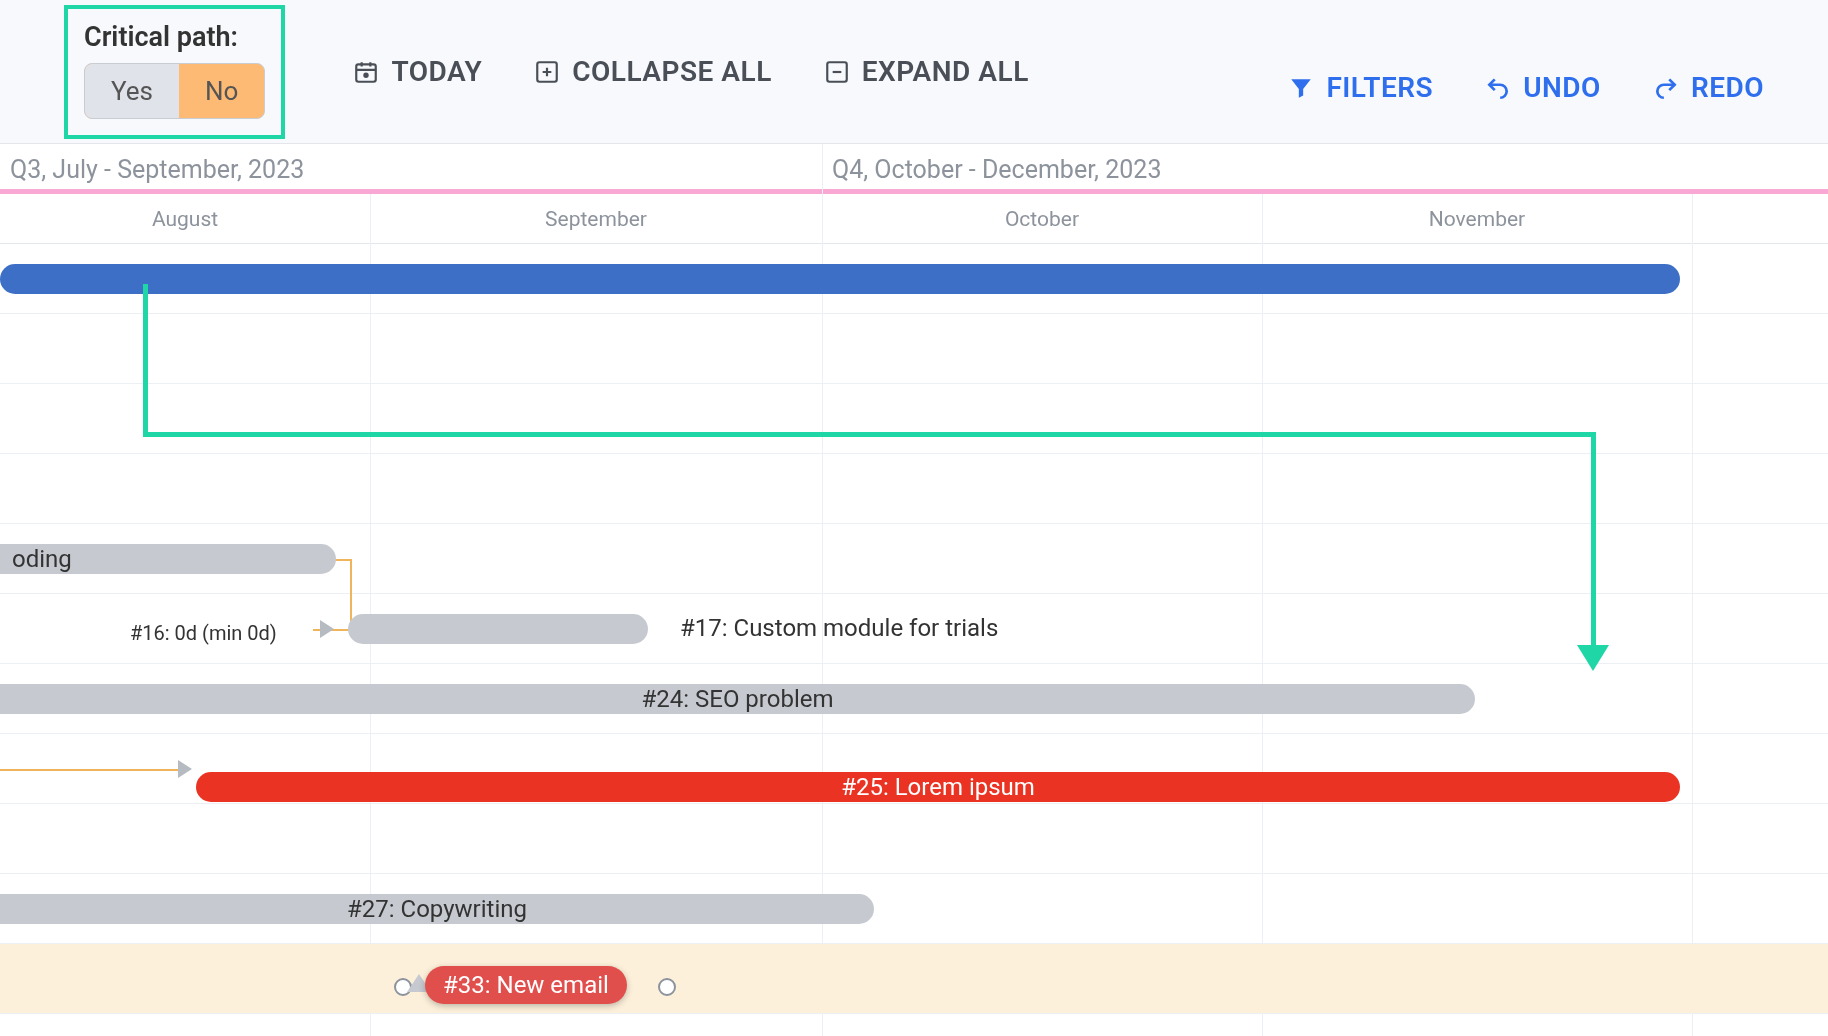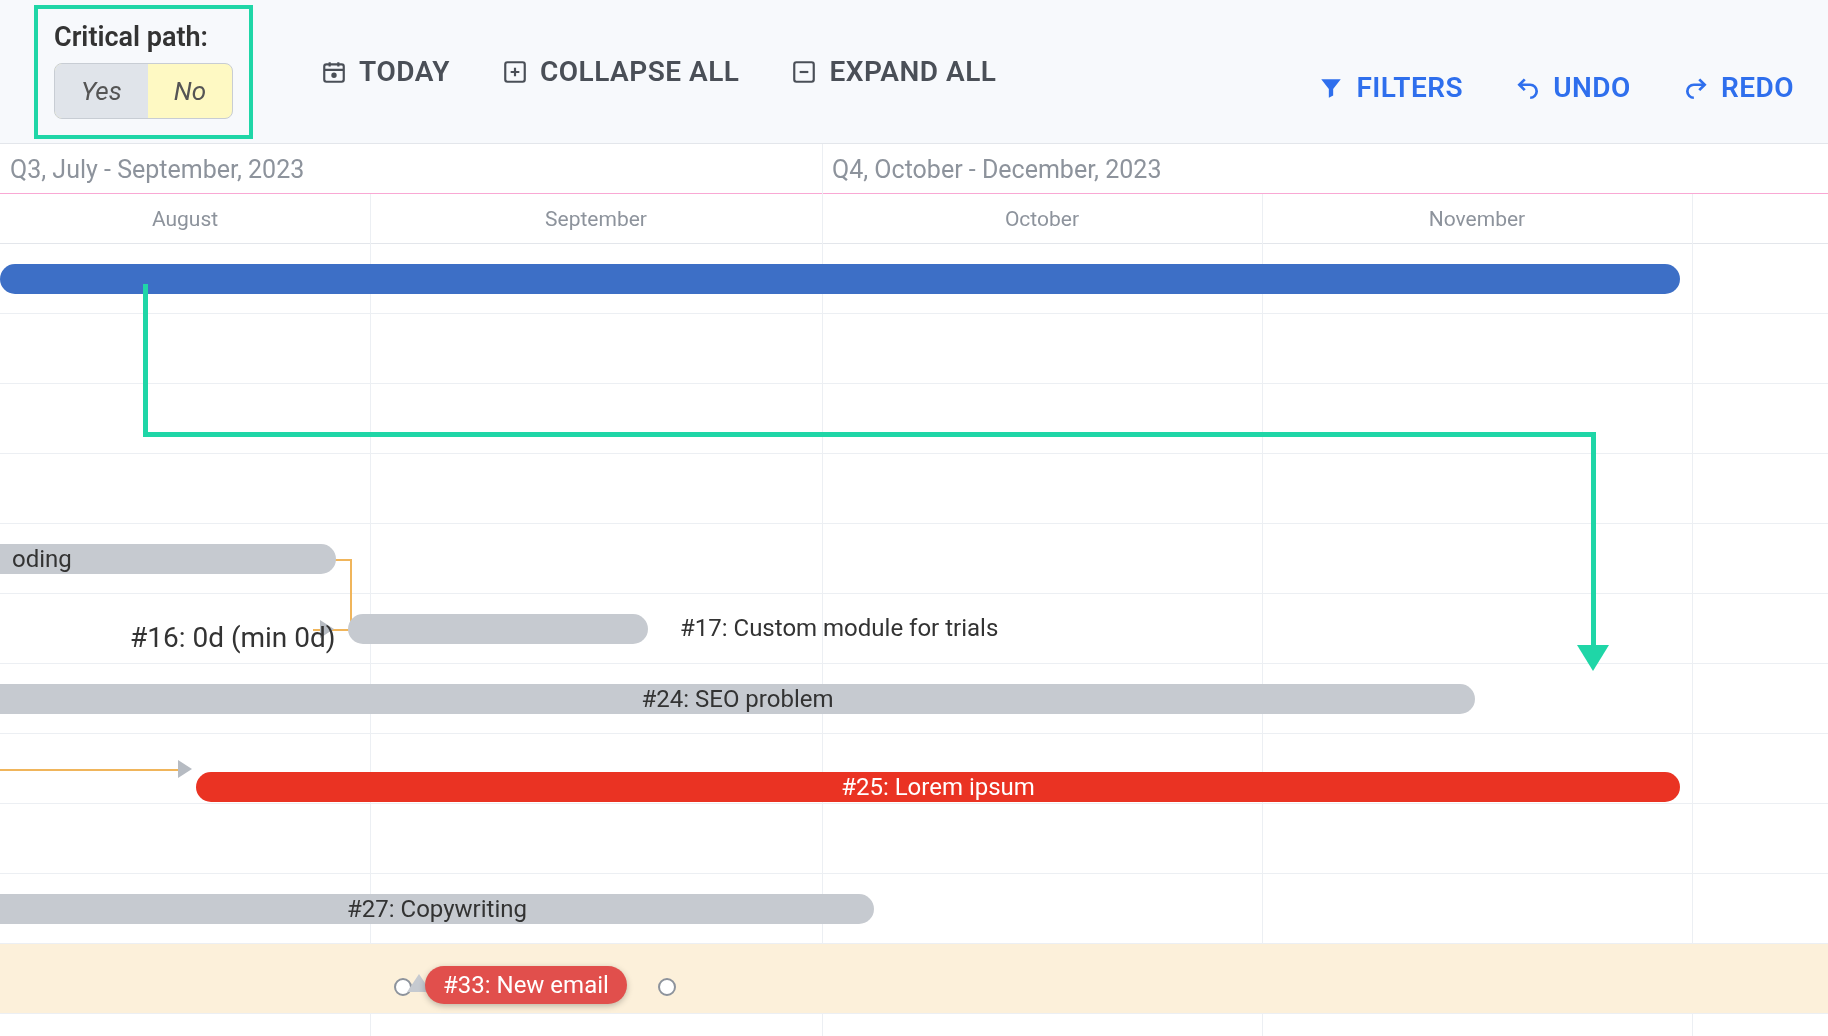--- a/index.html
+++ b/index.html
@@ -1,58 +1,58 @@
 <!DOCTYPE html>
 <html><head>
 <meta charset="utf-8">
 <style>
   * { box-sizing: border-box; margin: 0; padding: 0; }
   html, body { width: 1828px; height: 1036px; font-family: "Segoe UI", Roboto, Arial, sans-serif; background:#f7f9fc; overflow:hidden; }
 
   
   .toolbar {
     display:flex; align-items:center; gap:48px;
-    height:144px; padding:0 34px; border-bottom:1px solid #e3e6eb;
+    height:144px; padding:0 64px; border-bottom:1px solid #e3e6eb;
   }
   .crit-path-block { border:4px solid #1fd6a7; padding:12px 16px 16px 16px; }
   .crit-path-label { font-size:27px; font-weight:600; color:#333; margin-bottom:10px; }
-  .toggle-group { display:inline-flex; border:1px solid #c8cdd4; border-radius:8px; overflow:hidden; background:#fef9c3;font-style:italic; }
+  .toggle-group { display:inline-flex; border:1px solid #c8cdd4; border-radius:8px; overflow:hidden; background:#fdba74; }
   .toggle-btn { padding:12px 26px; font-size:26px; color:#555; cursor:pointer; user-select:none; }
   .toggle-btn.active { background:#e0e4ea; }
 
   .tb-btn { display:inline-flex; align-items:center; gap:12px; font-size:28px; font-weight:600; letter-spacing:0.5px; color:#4a4f57; cursor:pointer; }
   .tb-btn.blue { color:#2f6fed; }
   .tb-icon { width:26px; height:26px; flex:none; display:inline-flex; align-items:center; justify-content:center; }
   .tb-icon svg { width:26px; height:26px; }
 
   .toolbar-left { display:flex; align-items:center; gap:52px; margin-left:20px;justify-content:center; }
   .toolbar-right { display:flex; align-items:center; gap:52px; margin-left:auto;margin-top:32px; }
 
   
   .gantt-area { position:relative; height:calc(1036px - 144px); background:#fff; }
 
-  .quarter-row { position:absolute; top:0; left:0; right:0; height:50px; border-bottom:1px solid #f9a8d4; }
+  .quarter-row { position:absolute; top:0; left:0; right:0; height:50px; border-bottom:5px solid #f9a8d4; }
   .quarter-cell { position:absolute; top:0; height:50px; display:flex; align-items:center; padding-left:10px; font-size:25px; color:#8d939c; }
 
   .month-row { position:absolute; top:50px; left:0; right:0; height:50px; border-bottom:1px solid #e3e6eb; }
   .month-cell { position:absolute; top:0; height:50px; display:flex; align-items:center; justify-content:center; font-size:21px; color:#8d939c; }
 
   .grid-vline { position:absolute; top:50px; bottom:0; width:1px; background:#eceff3; }
 
   .row-stripe { position:absolute; left:0; right:0; height:70px; }
   .row-stripe.tint { background:#fcf0da; }
 
   
   .bar { position:absolute; height:30px; border-radius:15px; display:flex; align-items:center; justify-content:center; font-size:24px; white-space:nowrap; }
   .bar.blue   { background:#3d6fc6; color:#fff; }
   .bar.gray   { background:#c6cad0; color:#333; }
   .bar.red    { background:#ea3323; color:#fff;margin-top:18px; }
   .bar.redpill{ background:#e14f4c; color:#fff; height:38px; border-radius:19px; box-shadow:0 2px 6px rgba(0,0,0,.25); font-size:24px; padding:0 18px;}
 
-  .side-label { position:absolute; font-size:28px; color:#333; white-space:nowrap; }
+  .side-label { position:absolute; font-size:20px; color:#333; white-space:nowrap; }
   .inline-label { position:absolute; font-size:24px; color:#333; white-space:nowrap; }
 
   .gray-triangle { position:absolute; width:0; height:0; border-top:9px solid transparent; border-bottom:9px solid transparent; border-left:14px solid #b6bbc2; }
 
   .dep-line { position:absolute; background:#f0b55b; }
   .dep-line.h { height:2px; }
   .dep-line.v { width:2px; }
 
   .circle-handle { position:absolute; width:18px; height:18px; border:2px solid #8d939c; border-radius:50%; background:#fff; }
   .tri-handle { position:absolute; width:0; height:0; border-left:12px solid transparent; border-right:12px solid transparent; border-bottom:18px solid #c6cad0; }

